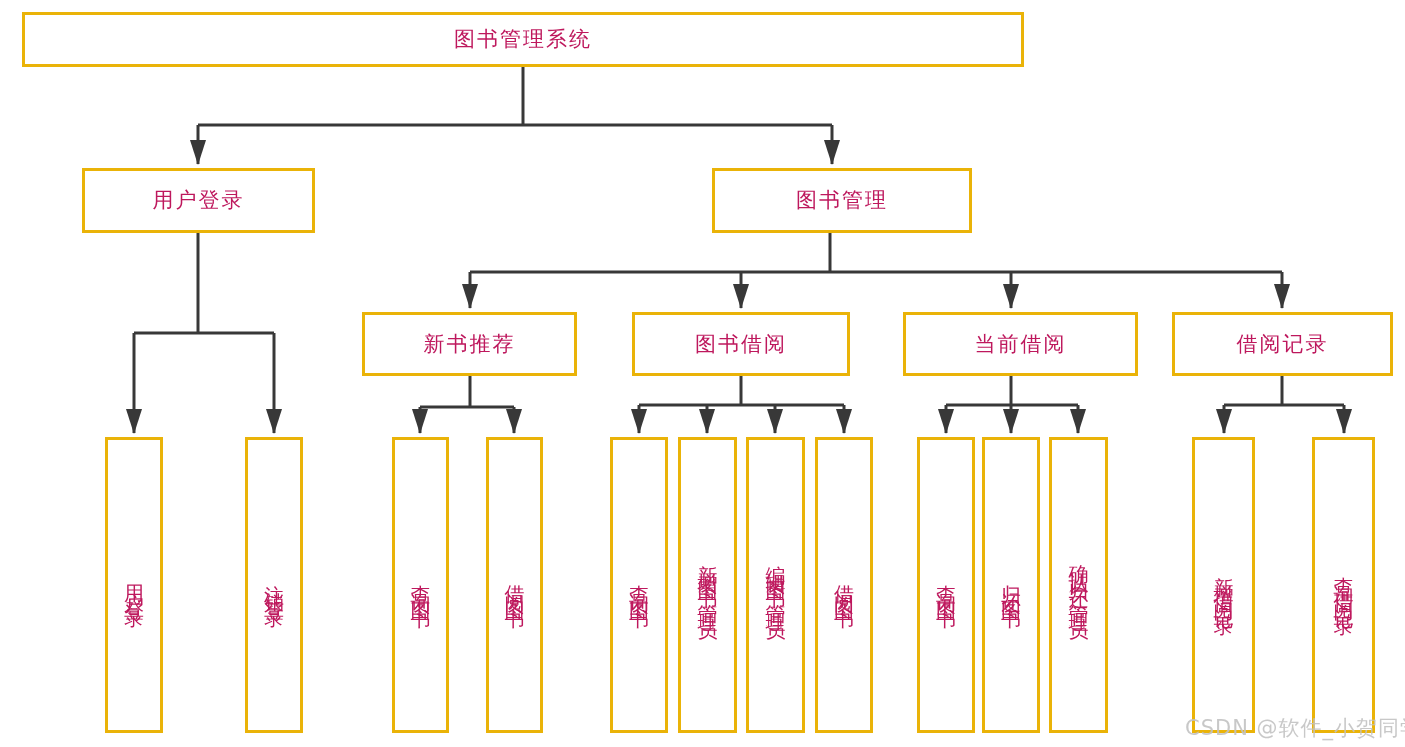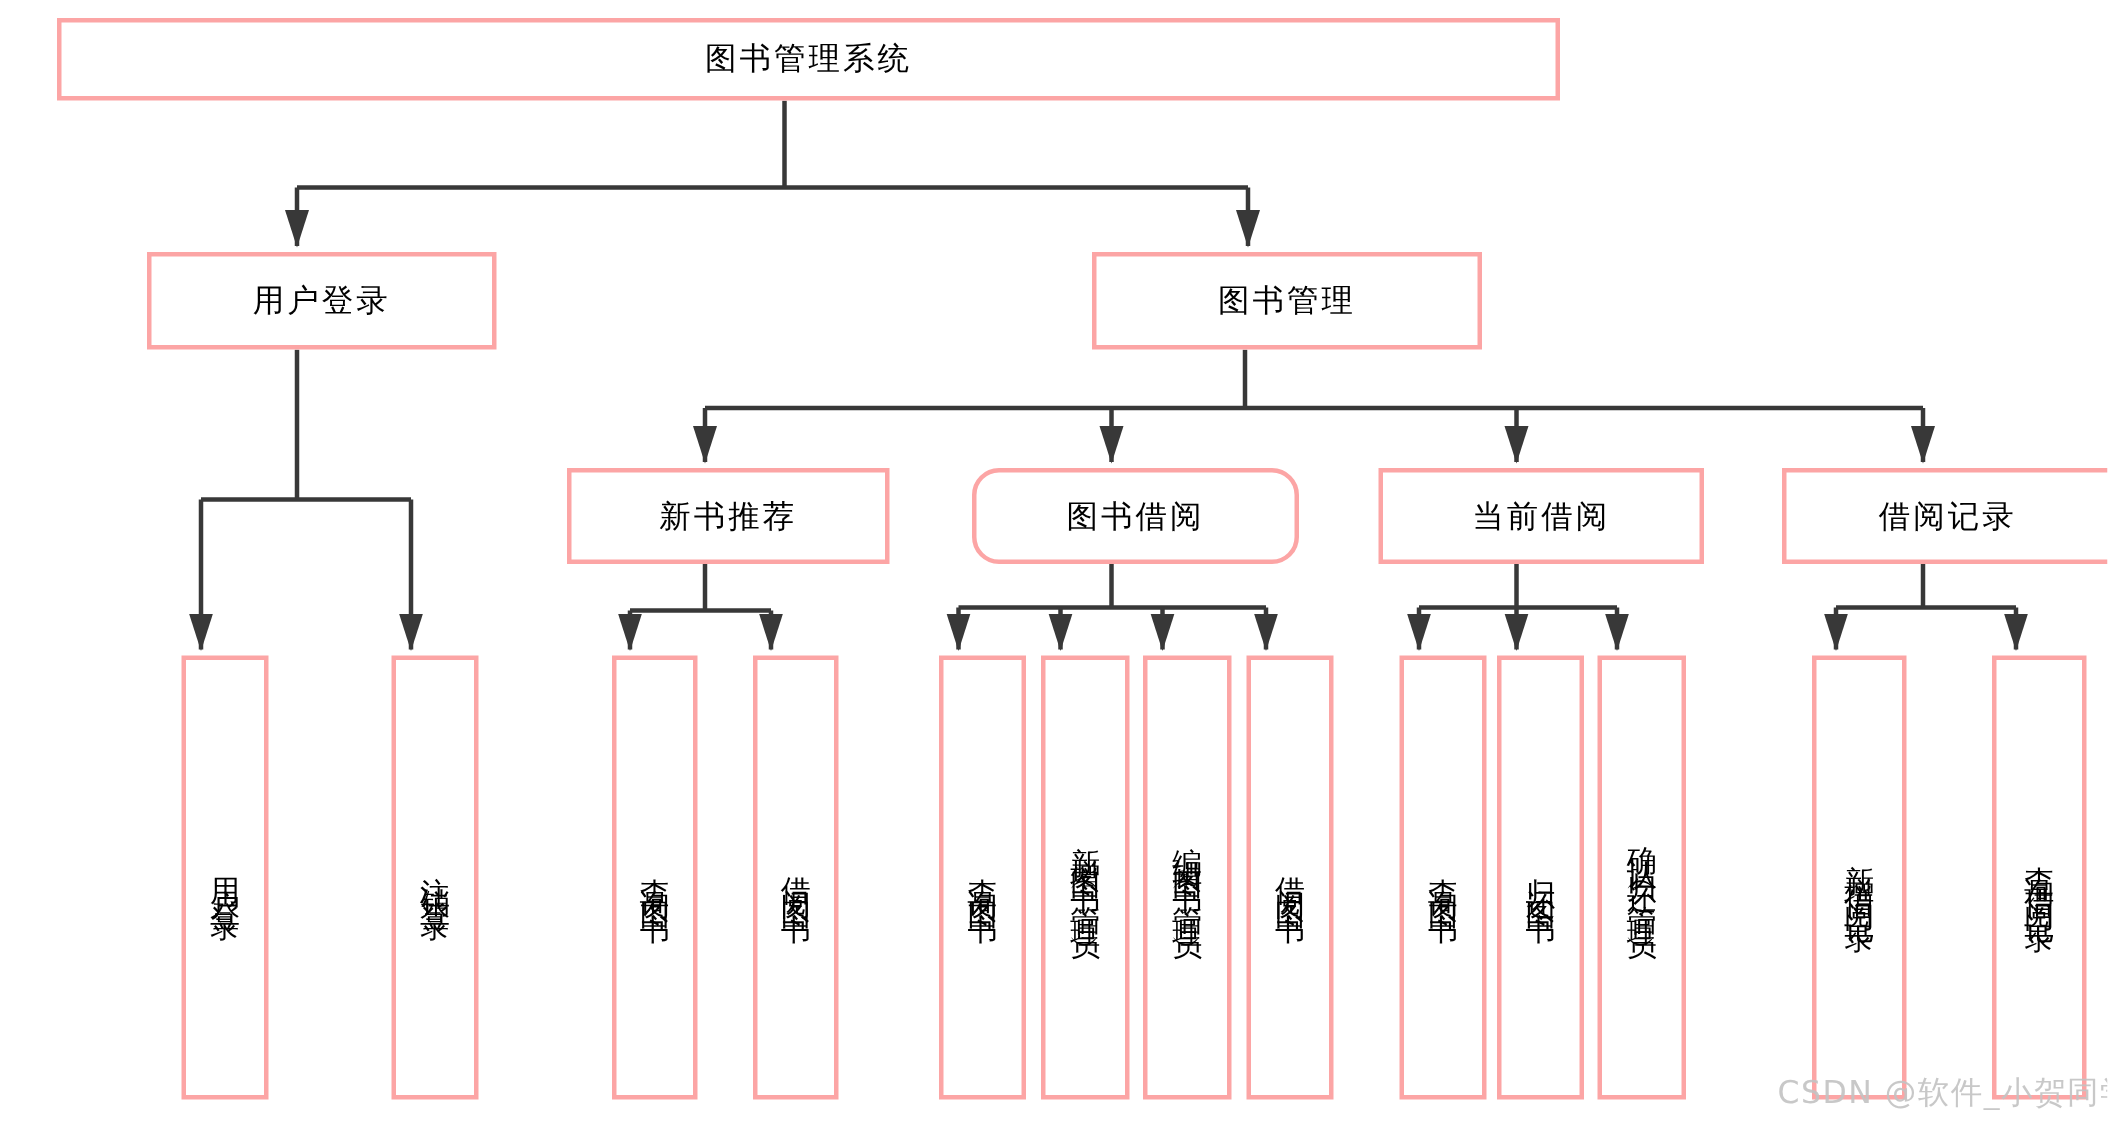--- a/index.html
+++ b/index.html
@@ -3,23 +3,23 @@
 <meta charset="utf-8">
 <style>
   html,body{margin:0;padding:0;background:#ffffff;}
   .canvas{
     position:relative;width:1405px;height:747px;background:#ffffff;overflow:hidden;
     font-family:"DejaVu Sans","Liberation Sans",sans-serif;
   }
   svg.wires{position:absolute;left:0;top:0;width:1405px;height:747px;}
   .node{
     position:absolute;box-sizing:border-box;background:#ffffff;
-    border:3px solid #fca5a5;color:#000000;
+    border:3px solid #eab308;color:#be185d;
     display:flex;align-items:center;justify-content:center;
-    text-align:center;line-height:1.25;margin-left:16px;
+    text-align:center;line-height:1.25;
   }
   .hbox{font-size:21px;letter-spacing:2px;white-space:nowrap;}
   .vbox{
     writing-mode:vertical-rl;text-orientation:mixed;
     font-size:20px;letter-spacing:8px;white-space:nowrap;
   }
   .watermark{
     position:absolute;left:1185px;top:714px;width:212px;
     font-size:21px;color:#c3c3c3;opacity:0.9;white-space:nowrap;
     letter-spacing:1px;text-align:right;
@@ -79,22 +79,22 @@
       <path d="M1344,405 V433" marker-end="url(#arr)"></path>
     </g>
   </svg>
 
   <div class="node hbox" style="left:22px;top:12px;width:1002px;height:55px;">图书管理系统</div>
 
   <div class="node hbox" style="left:82px;top:168px;width:233px;height:65px;">用户登录</div>
   <div class="node hbox" style="left:712px;top:168px;width:260px;height:65px;">图书管理</div>
 
   <div class="node hbox" style="left:362px;top:312px;width:215px;height:64px;">新书推荐</div>
-  <div class="node hbox" style="left:632px;top:312px;width:218px;height:64px;border-radius:18px;">图书借阅</div>
-  <div class="node hbox" style="left:903px;top:312px;width:217px;height:64px;">当前借阅</div>
+  <div class="node hbox" style="left:632px;top:312px;width:218px;height:64px;">图书借阅</div>
+  <div class="node hbox" style="left:903px;top:312px;width:235px;height:64px;">当前借阅</div>
   <div class="node hbox" style="left:1172px;top:312px;width:221px;height:64px;">借阅记录</div>
 
   <div class="node vbox" style="left:105px;top:437px;width:58px;height:296px;">用户登录</div>
   <div class="node vbox" style="left:245px;top:437px;width:58px;height:296px;">注销登录</div>
 
   <div class="node vbox" style="left:392px;top:437px;width:57px;height:296px;">查询图书</div>
   <div class="node vbox" style="left:486px;top:437px;width:57px;height:296px;">借阅图书</div>
 
   <div class="node vbox" style="left:610px;top:437px;width:58px;height:296px;">查询图书</div>
   <div class="node vbox" style="left:678px;top:437px;width:59px;height:296px;">新增图书（管理员）</div>

